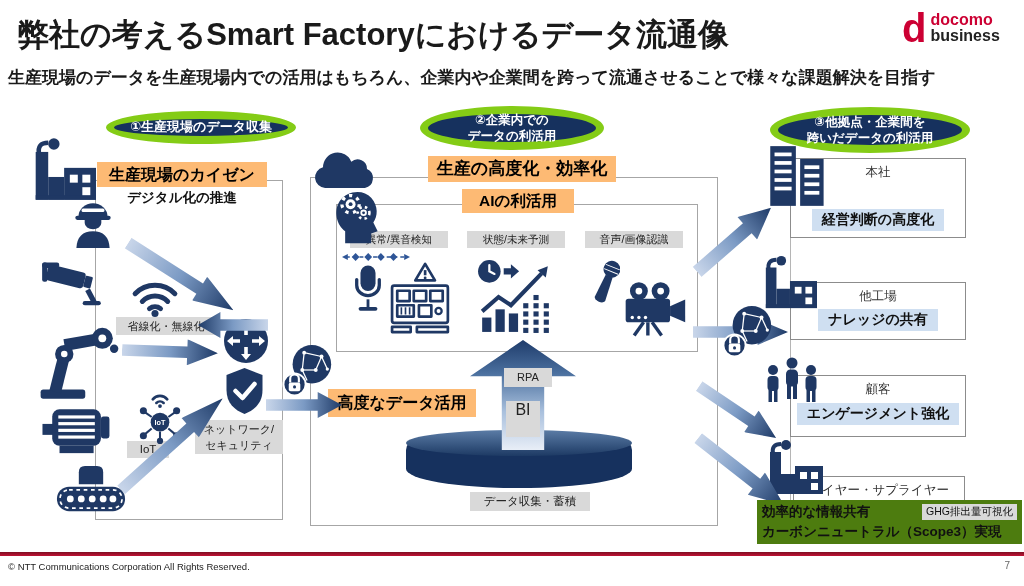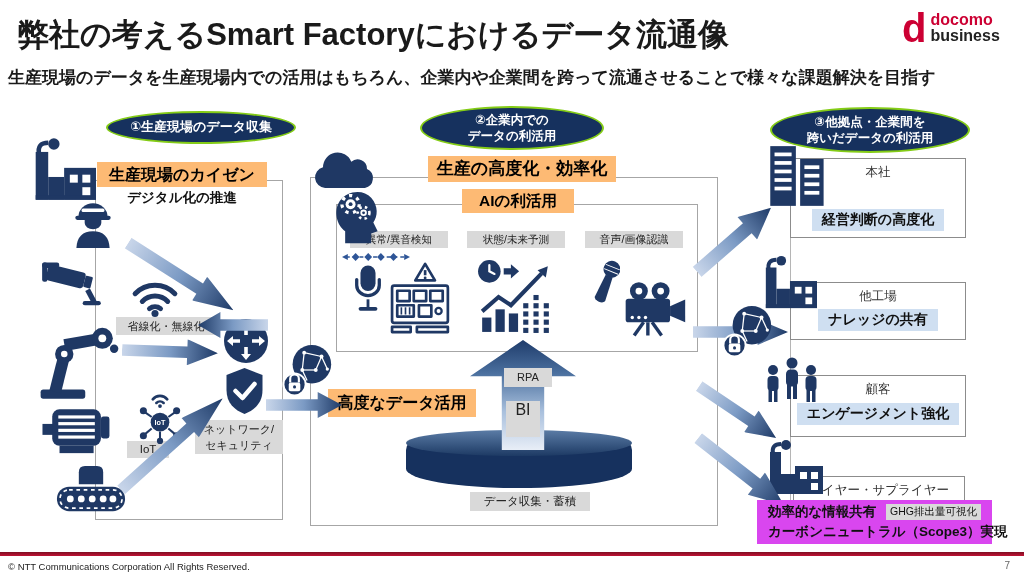--- a/index.html
+++ b/index.html
@@ -7,34 +7,34 @@
   body{font-family:"Liberation Sans","DejaVu Sans",sans-serif;color:#111;}
   #canvas{position:relative;width:1024px;height:586px;background:#fff;overflow:hidden;}
   .abs{position:absolute;}
   .box{position:absolute;border:1.5px solid #a6a6a6;background:transparent;}
   .inner-box{position:absolute;border:1px solid #a6a6a6;}
   .card{position:absolute;border:1px solid #8c8c8c;background:#fff;z-index:2;}
   .card-title{text-align:center;font-size:12.5px;color:#333;padding-top:5px;}
   .benefit{margin:10px auto 0;width:fit-content;background:#cfdff1;font-weight:bold;font-size:14px;padding:2px 10px;white-space:nowrap;}
   .lbl-blue{position:absolute;background:#fdba74;font-weight:bold;text-align:center;color:#000;z-index:3;}
   .lbl-gray{position:absolute;background:#d9d9d9;text-align:center;color:#222;z-index:3;}
-  .ellipse{position:absolute;background:#16315e;border:2px solid #84cc16;border-radius:50%;color:#fff;font-weight:bold;text-align:center;z-index:3;display:flex;flex-direction:column;justify-content:center;line-height:1.3;}
+  .ellipse{position:absolute;background:#16315e;border:8px solid #84cc16;border-radius:50%;color:#fff;font-weight:bold;text-align:center;z-index:3;display:flex;flex-direction:column;justify-content:center;line-height:1.3;}
   .arrow{position:absolute;background:linear-gradient(90deg,#c9d6ea 0%,#7b9ac4 50%,#1e3a67 100%);
          clip-path:polygon(0 28%,68% 28%,68% 0,100% 50%,68% 100%,68% 72%,0 72%);
          transform-origin:0 50%;z-index:5;}
   .icon{position:absolute;z-index:4;}
   .icon svg{display:block;width:100%;height:100%;}
   #up-arrow{position:absolute;left:470px;top:340px;width:106px;height:110px;z-index:2;
     background:linear-gradient(180deg,#1f3c6b 0%,#4a6f9e 30%,#a9c0dd 65%,#e8eef7 100%);
     clip-path:polygon(50% 0,100% 33%,70% 33%,70% 100%,30% 100%,30% 33%,0 33%);}
   #disk{position:absolute;left:406px;top:430px;width:226px;height:58px;z-index:1;}
   #disk .disk-body{position:absolute;top:10px;left:0;right:0;bottom:0;background:#16315e;border-radius:10px 10px 50% 50%/10px 10px 40% 40%;}
   #disk .disk-top{position:absolute;top:0;left:0;right:0;height:26px;background:linear-gradient(180deg,#5b7ca6,#1d3a64);border-radius:50%;}
   #footer-line{position:absolute;left:0;top:552px;width:1024px;height:4px;background:linear-gradient(180deg,#7e0e22,#c01334);z-index:6;}
-  #bottom-blue{position:absolute;left:757px;top:500px;width:235px;height:44px;background:#d946ef;z-index:5;padding:3px 11px;}
+  #bottom-blue{position:absolute;left:757px;top:500px;width:265px;height:44px;background:#4d7c0f;z-index:5;padding:3px 5px;}
   #bottom-blue .row1{display:flex;justify-content:space-between;align-items:center;}
   .vline{position:absolute;background:#b5b5b5;width:1px;z-index:0;}
   #logo{position:absolute;left:902px;top:8px;display:flex;align-items:center;gap:4px;z-index:3;}
   #logo .dmark{color:#cc0033;font-weight:bold;font-size:40px;line-height:40px;}
   #logo .ltext{display:flex;flex-direction:column;line-height:1.0;}
   #logo .brand{color:#cc0033;font-weight:bold;font-size:16px;}
   #logo .sub{color:#222;font-weight:bold;font-size:16px;}
 </style>
 </head>
 <body>

